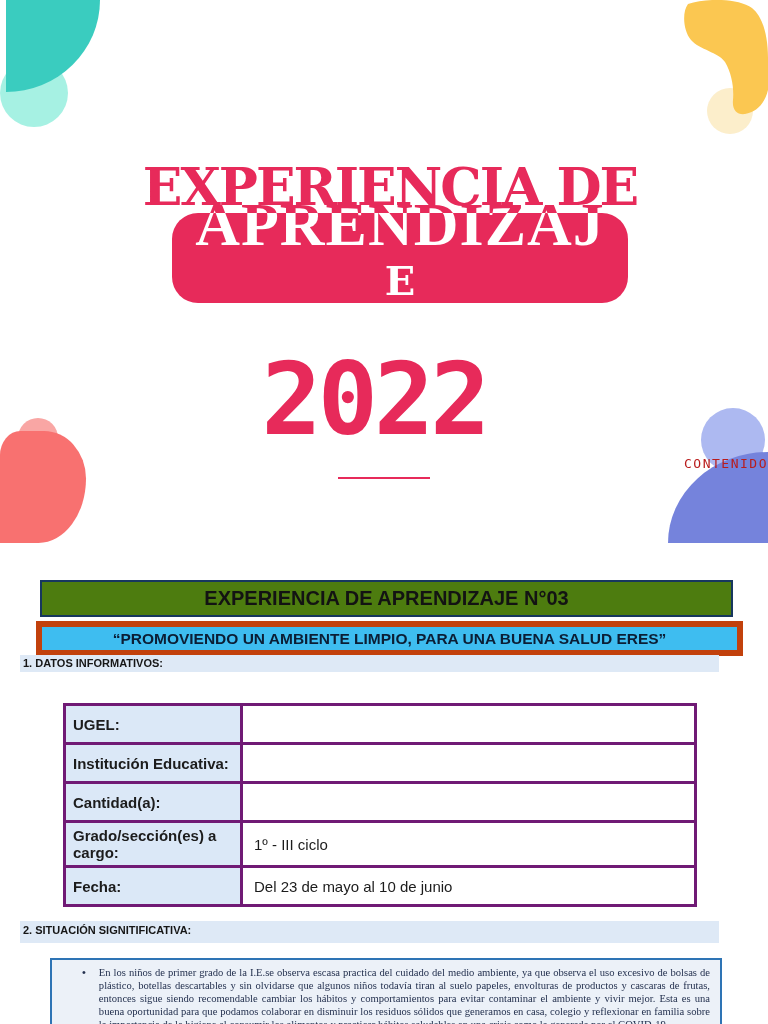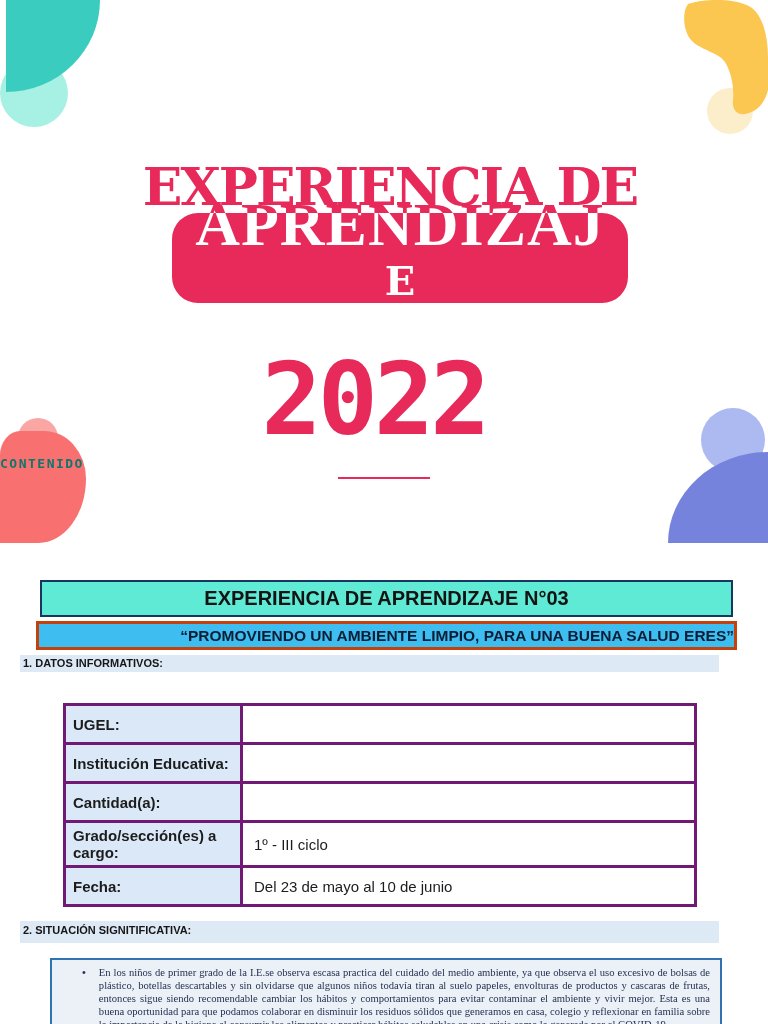--- a/index.html
+++ b/index.html
@@ -29,30 +29,30 @@
              letter-spacing:1px;color:#fff;}
   @supports ((-webkit-background-clip: text) or (background-clip: text)){
     .box-line1{background:linear-gradient(180deg,#E72A5A 0 20px,#ffffff 20px);
                -webkit-background-clip:text;background-clip:text;color:transparent;}
   }
   .box-line2{position:absolute;left:0;right:0;bottom:2px;text-align:center;
              font-family:"DejaVu Serif",serif;font-weight:700;font-size:40px;line-height:40px;color:#fff;}
   .year{left:0;top:352px;width:100%;text-align:center;color:#E72A5A;
         font-family:"DejaVu Sans Mono",monospace;font-weight:700;font-size:100px;line-height:96px;
         letter-spacing:-4px;transform:translateX(-10px);}
-  .contenido{left:0;top:456px;width:100%;text-align:left;color:#0f766e;
-             font-family:"DejaVu Sans Mono",monospace;font-weight:700;font-size:13px;line-height:15px;
+  .contenido{left:0;top:456px;width:100%;text-align:right;color:#b91c1c;
+             font-family:"DejaVu Sans Mono",monospace;font-weight:400;font-size:13px;line-height:15px;
              letter-spacing:1.5px;}
   .contenido-line{left:50%;top:477px;margin-left:-46px;width:92px;height:2px;background:#E72A5A;}
 
   
-  .header-box{left:40px;top:580px;width:689px;height:33px;background:#5eead4;border:2px solid #17375E;
+  .header-box{left:40px;top:580px;width:689px;height:33px;background:#4d7c0f;border:2px solid #17375E;
               text-align:center;font-weight:700;font-size:20px;line-height:33px;color:#131313;}
-  .motto-bar{left:36px;top:621px;width:695px;height:23px;background:#3EBDF0;border:3px solid #c2410c;
-             text-align:right;font-weight:700;font-size:15.5px;line-height:23px;color:#0B1E35;}
+  .motto-bar{left:36px;top:621px;width:695px;height:23px;background:#3EBDF0;border:6px solid #c2410c;
+             text-align:center;font-weight:700;font-size:15.5px;line-height:23px;color:#0B1E35;}
   .section-bar{left:20px;width:699px;background:#DEE9F6;color:#161616;
                font-weight:700;font-size:11px;padding-left:3px;box-sizing:border-box;}
   .bar1{top:655px;height:17px;line-height:17px;}
   .bar2{top:921px;height:22px;line-height:18px;}
 
   .info-table{left:63px;top:703px;width:634px;border-collapse:collapse;
               border:2px solid #44546A;table-layout:fixed;}
   .info-table td{border:3px solid #701a75;height:28px;font-size:15px;color:#1C1C1C;
                  vertical-align:middle;padding:4px;}
   .info-table td.lbl{width:163px;background:#DBE8F7;font-weight:700;padding-left:7px;}

